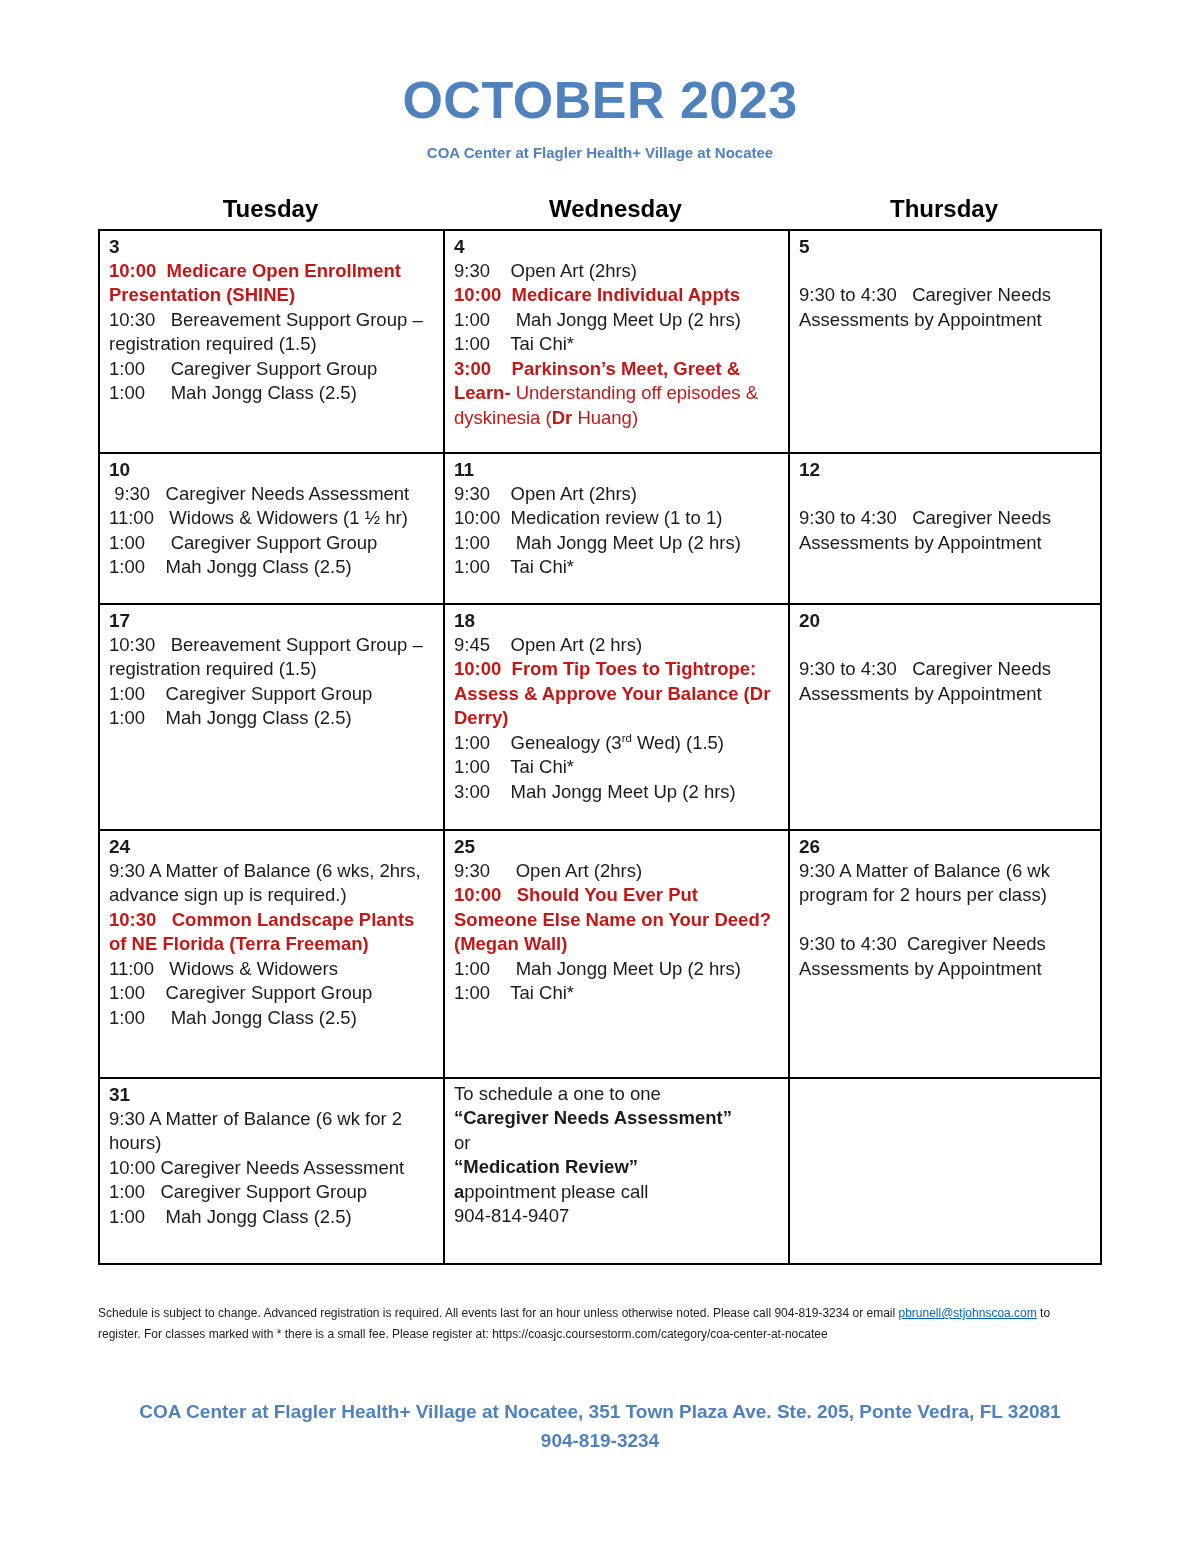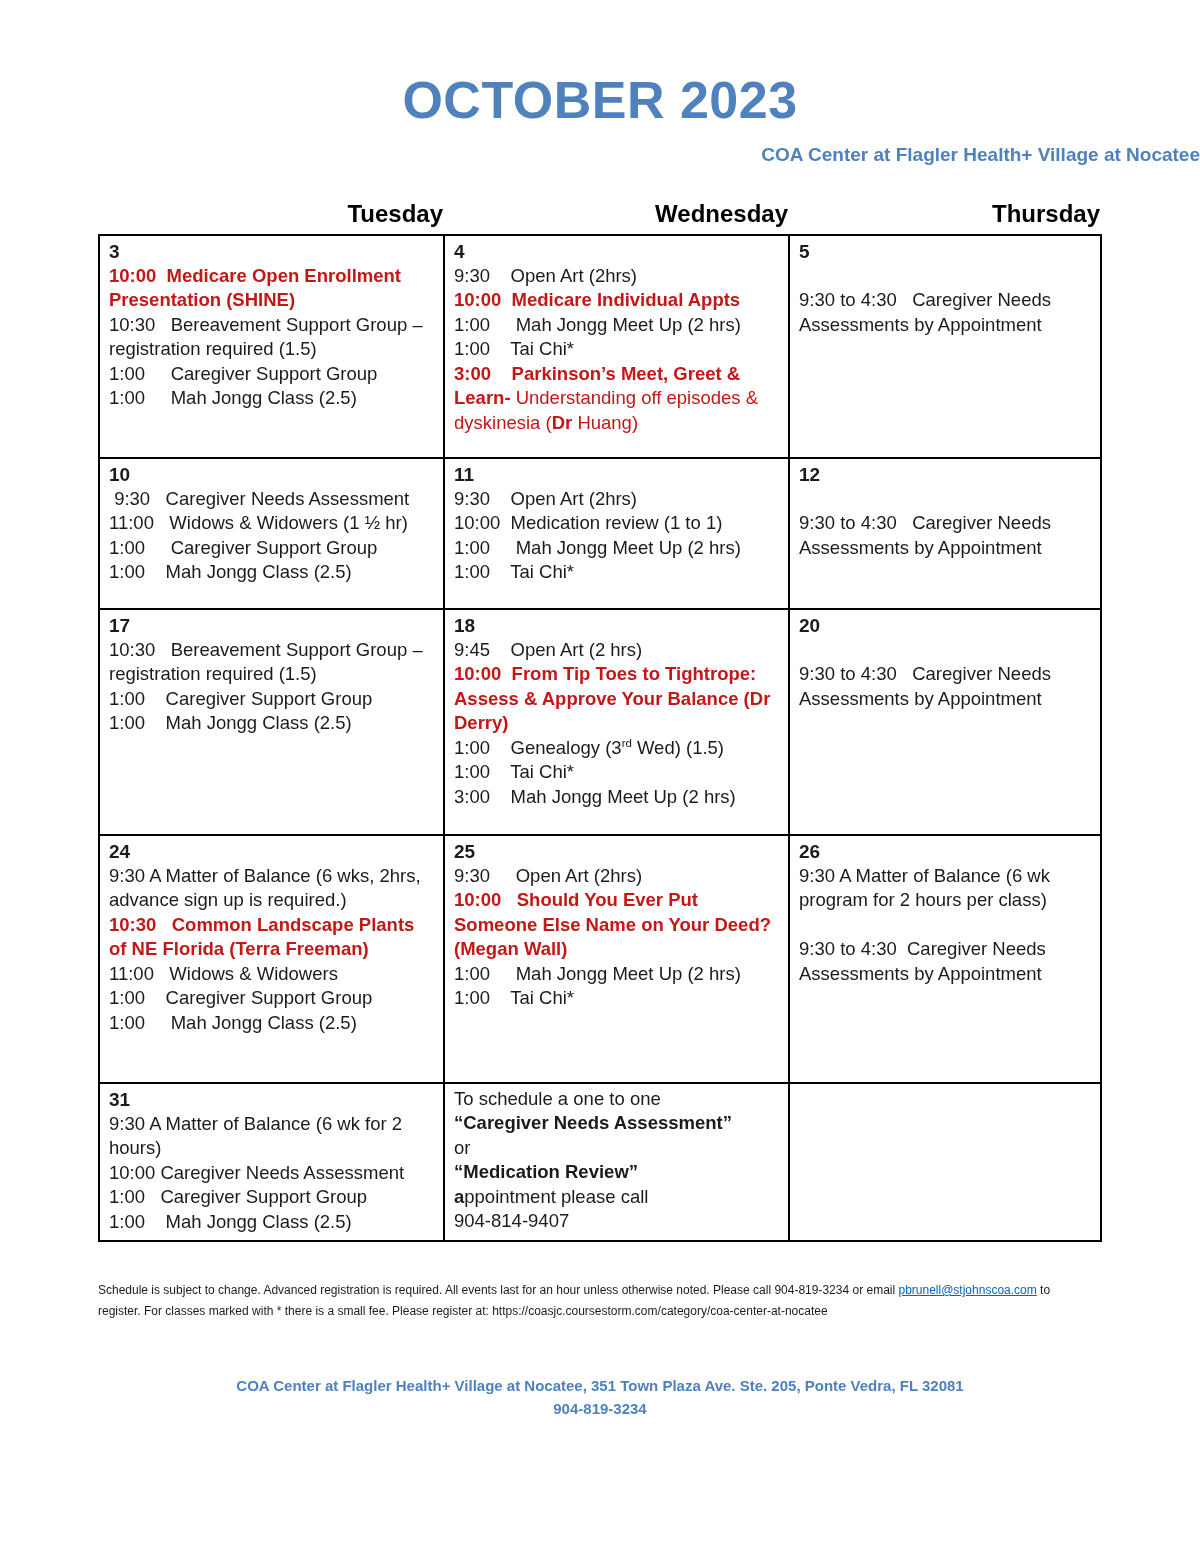--- a/index.html
+++ b/index.html
@@ -13,25 +13,25 @@
     width:1200px;height:1553px;box-sizing:border-box;
     padding-top:70px;
     font-family:"Liberation Sans",sans-serif;color:var(--ink);
     overflow:hidden;
   }
   .title{
     margin:0;text-align:center;color:var(--accent);
     font-size:52px;font-weight:bold;letter-spacing:0.5px;
   }
   .subtitle{
-    margin:14px 0 0;text-align:right;color:var(--accent);
-    font-size:19px;font-weight:bold;
+    margin:14px 0 0;text-align:center;color:var(--accent);
+    font-size:15px;font-weight:bold;
   }
   .day-row{display:flex;margin:34px 0 0 98px;width:1002px;}
-  .day-h{font-size:24px;font-weight:bold;text-align:right;color:#000;}
+  .day-h{font-size:24px;font-weight:bold;text-align:center;color:#000;}
   .day-h.c1{width:345px;}
   .day-h.c2{width:345px;}
   .day-h.c3{width:312px;}
   table.calendar{
     border-collapse:collapse;table-layout:fixed;
     margin:6px 0 0 98px;width:1002px;
   }
   table.calendar td{
     border:2px solid #000;vertical-align:top;
     padding:3px 9px;font-size:18.5px;line-height:1.32;color:var(--ink);
@@ -43,21 +43,21 @@
   .event span.nb{font-weight:normal;}
   .event sup{font-size:0.62em;vertical-align:super;line-height:0;}
   td.note-cell{padding-top:6px;}
   .footer-note{
     margin:38px 0 0 98px;width:965px;
     font-size:12px;line-height:1.72;
   }
   .email-link{color:var(--link);text-decoration:underline;cursor:pointer;}
   .footer-contact{
     margin-top:54px;text-align:center;color:var(--accent);
-    font-weight:bold;font-size:15px;line-height:1.5;
+    font-weight:bold;font-size:19px;line-height:1.5;
   }
 </style>
 </head>
 <body>
 
 <div class="page">
   <h1 class="title">OCTOBER 2023</h1>
   <h2 class="subtitle">COA Center at Flagler Health+ Village at Nocatee</h2>
 
   <div class="day-row">
@@ -153,21 +153,21 @@
             <div class="event"><span>1:00     Mah Jongg Meet Up (2 hrs)</span></div>
             <div class="event"><span>1:00    Tai Chi*</span></div>
           </td>
           <td>
             <div class="date-num">26</div>
             <div class="event"><span>9:30 A Matter of Balance (6 wk program for 2 hours per class)</span></div>
             <div class="event"><span> </span></div>
             <div class="event"><span>9:30 to 4:30  Caregiver Needs Assessments by Appointment</span></div>
           </td>
         </tr>
-        <tr style="height: 158px;">
+        <tr style="height: 186px;">
           <td>
             <div class="date-num">31</div>
             <div class="event"><span>9:30 A Matter of Balance (6 wk for 2 hours)</span></div>
             <div class="event"><span>10:00 Caregiver Needs Assessment</span></div>
             <div class="event"><span>1:00   Caregiver Support Group</span></div>
             <div class="event"><span>1:00    Mah Jongg Class (2.5)</span></div>
           </td>
           <td class="note-cell">
             <div class="event"><span>To schedule a one to one</span></div>
             <div class="event"><span class="b">“Caregiver Needs Assessment”</span></div>

